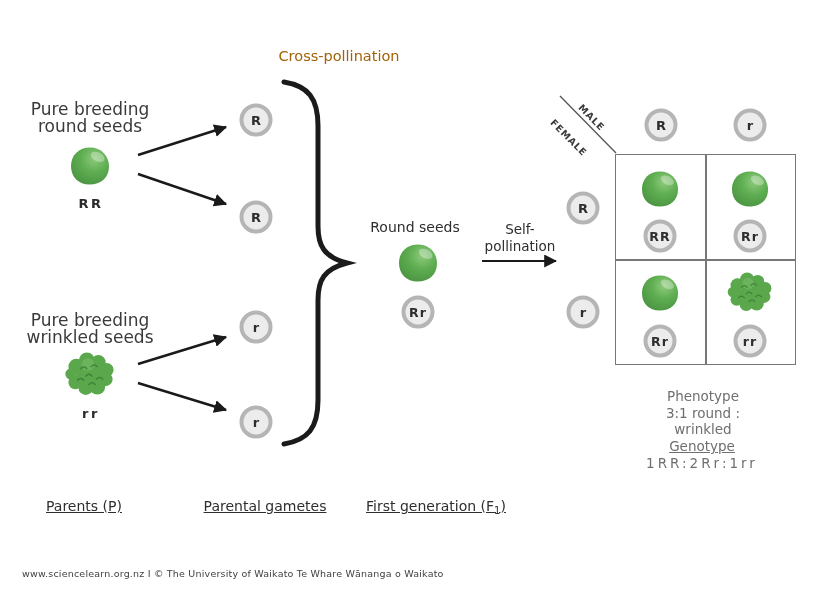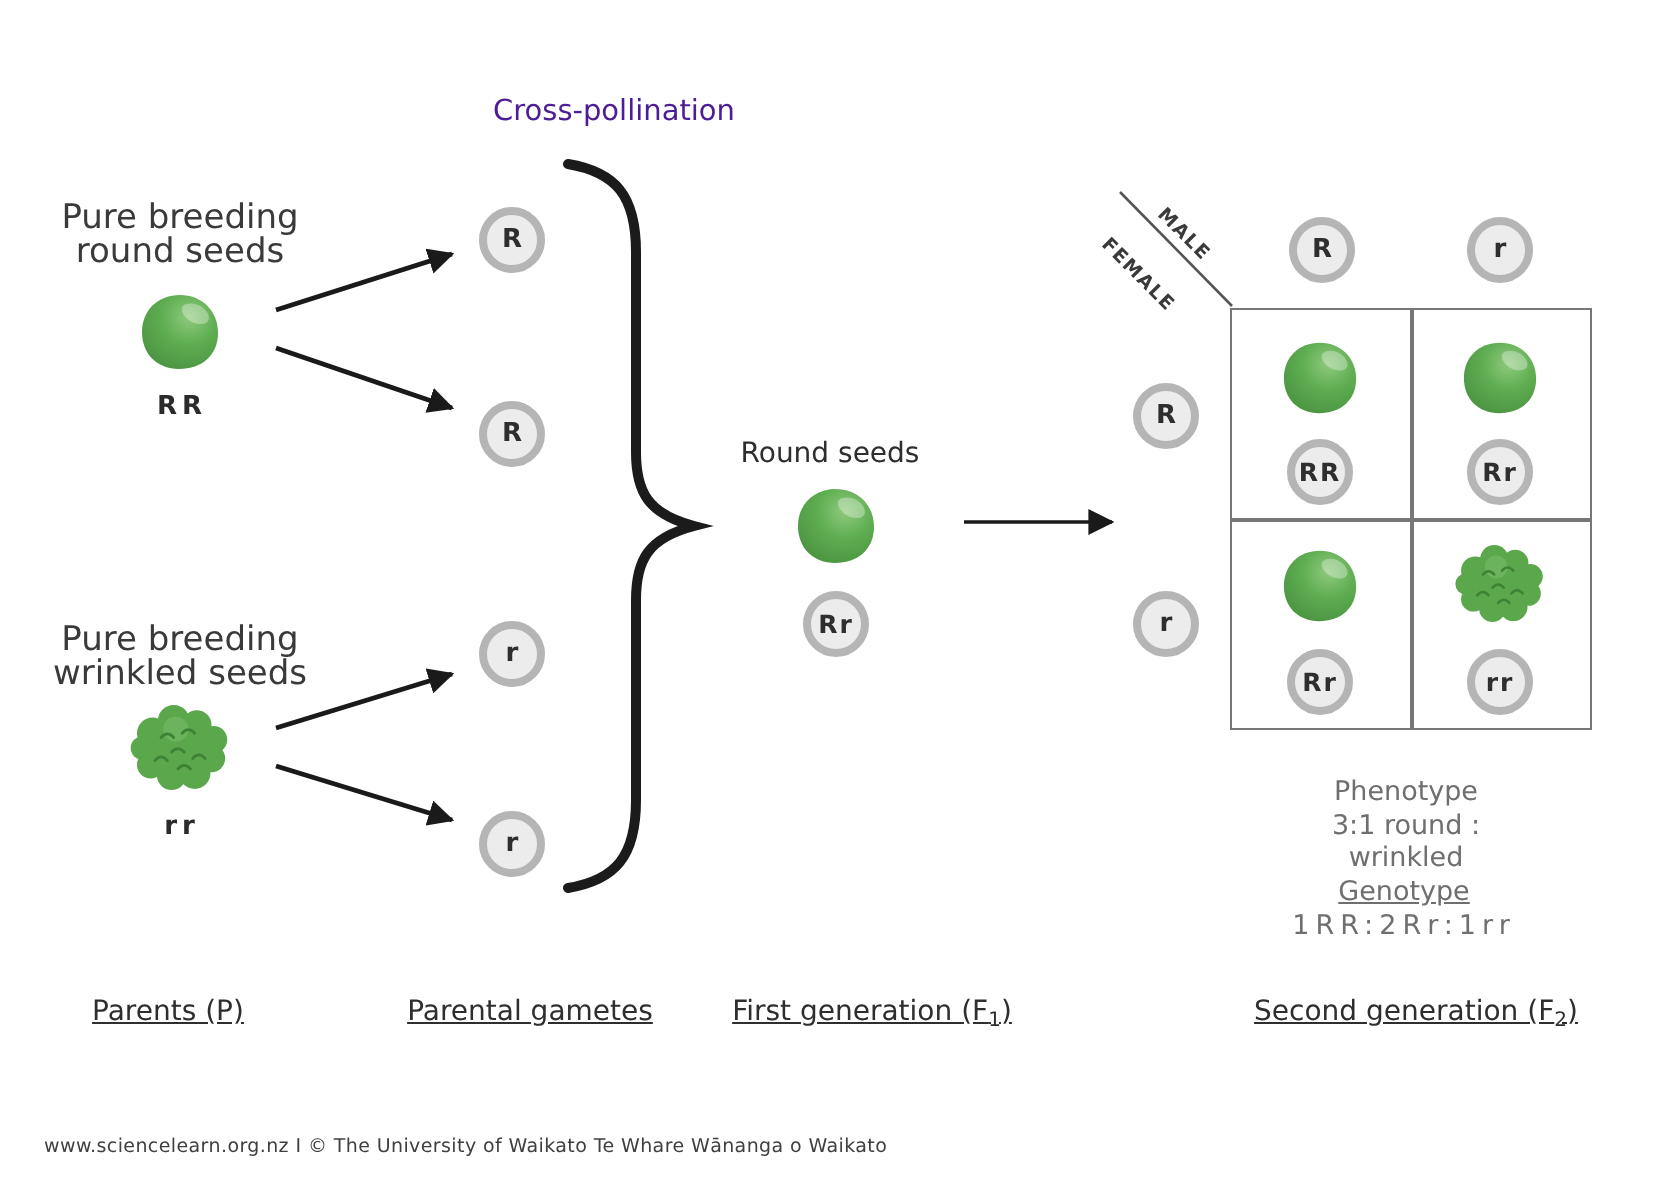--- a/index.html
+++ b/index.html
@@ -5,21 +5,21 @@
   html,body{margin:0;padding:0;background:#ffffff;}
   .canvas{
     position:relative;width:836px;height:591px;background:#ffffff;overflow:hidden;
     font-family:"DejaVu Sans", sans-serif;color:#3a3a3a;
   }
   .abs{position:absolute;}
   .cx{transform:translateX(-50%);text-align:center;}
   svg.layer{position:absolute;left:0;top:0;}
 
   
-  .h-label{font-size:14.5px;color:#4c1d95;}
+  .h-label{font-size:14.5px;color:#a16207;margin-left:32px;}
   .p-label{font-size:17px;line-height:17px;color:#3a3a3a;text-align:center;}
   .geno-label{font-size:13px;font-weight:bold;letter-spacing:2.5px;color:#2b2b2b;text-align:center;}
   .mid-label{font-size:14px;color:#2e2e2e;}
   .self-label{font-size:13.5px;line-height:16.5px;color:#2e2e2e;text-align:center;}
   .result-title{font-size:13.5px;color:#6f6f6f;}
   .result-value{font-size:13.5px;color:#6f6f6f;}
   .result-value.spaced{letter-spacing:3px;}
   .stage-label{font-size:14px;color:#2e2e2e;white-space:nowrap;text-decoration:underline;}
   .stage-label .sub{font-size:10px;position:relative;top:3px;}
   .footer-text{font-size:9.5px;color:#3f3f3f;letter-spacing:0.2px;}
@@ -122,20 +122,24 @@
   <div class="abs cx geno-label" style="left:91px;top:406px;">rr</div>
 
   <div class="gcircle" style="left:256px;top:120px;">R</div>
   <div class="gcircle" style="left:256px;top:217px;">R</div>
   <div class="gcircle" style="left:256px;top:327px;">r</div>
   <div class="gcircle" style="left:256px;top:422px;">r</div>
 
   <div class="abs cx mid-label" style="left:415px;top:219px;">Round seeds</div>
   <div class="gcircle two" style="left:418px;top:312px;">Rr</div>
 
+  <div class="abs cx self-label" style="left:520px;top:221px;">
+    <div>Self-</div>
+    <div>pollination</div>
+  </div>
 
   <div class="abs axis-label" style="left:584px;top:102px;">MALE</div>
   <div class="abs axis-label" style="left:556px;top:117px;">FEMALE</div>
 
   <div class="gcircle" style="left:661px;top:125px;">R</div>
   <div class="gcircle" style="left:750px;top:125px;">r</div>
   <div class="gcircle" style="left:583px;top:208px;">R</div>
   <div class="gcircle" style="left:583px;top:312px;">r</div>
 
   <div class="pgrid">
@@ -149,17 +153,16 @@
   <div class="gcircle two" style="left:750px;top:341px;">rr</div>
 
   <div class="abs cx result-title" style="left:703px;top:388px;">Phenotype</div>
   <div class="abs cx result-value" style="left:703px;top:405px;">3:1 round : wrinkled</div>
   <div class="abs cx result-title" style="left:702px;top:438px;text-decoration:underline;">Genotype</div>
   <div class="abs cx result-value spaced" style="left:702px;top:455px;">1RR:2Rr:1rr</div>
 
   <div class="abs cx stage-label" style="left:84px;top:498px;">Parents (P)</div>
   <div class="abs cx stage-label" style="left:259px;top:498px;padding-left:12px;">Parental gametes</div>
   <div class="abs cx stage-label" style="left:436px;top:498px;"><span>First generation (F</span><span class="sub">1</span><span>)</span></div>
-  <div class="abs cx stage-label" style="left:708px;top:498px;"><span>Second generation (F</span><span class="sub">2</span><span>)</span></div>
 
   <div class="abs footer-text" style="left:22px;top:568px;">www.sciencelearn.org.nz I © The University of Waikato Te Whare Wānanga o Waikato</div>
 
 </div>
 
 </body></html>

